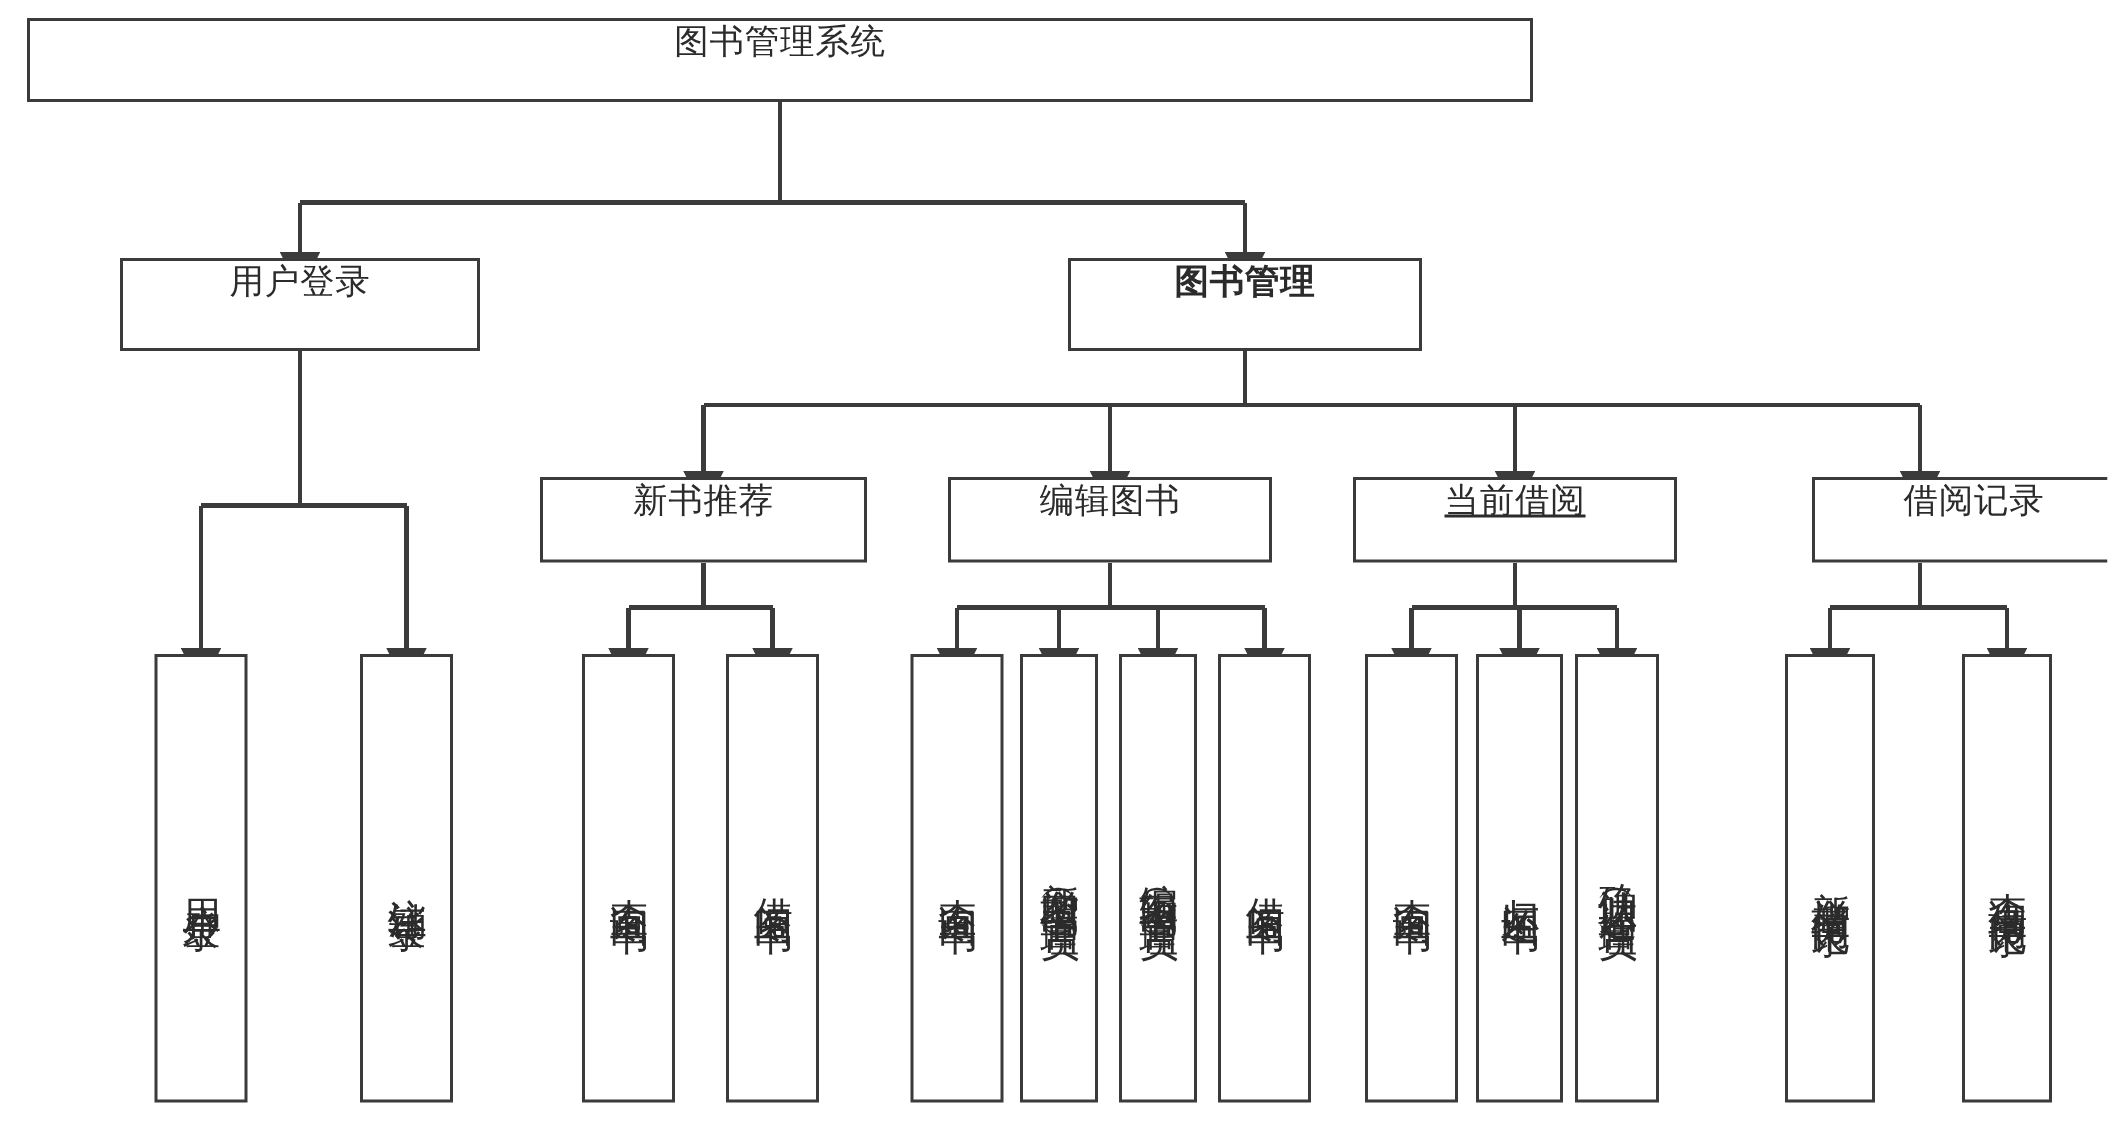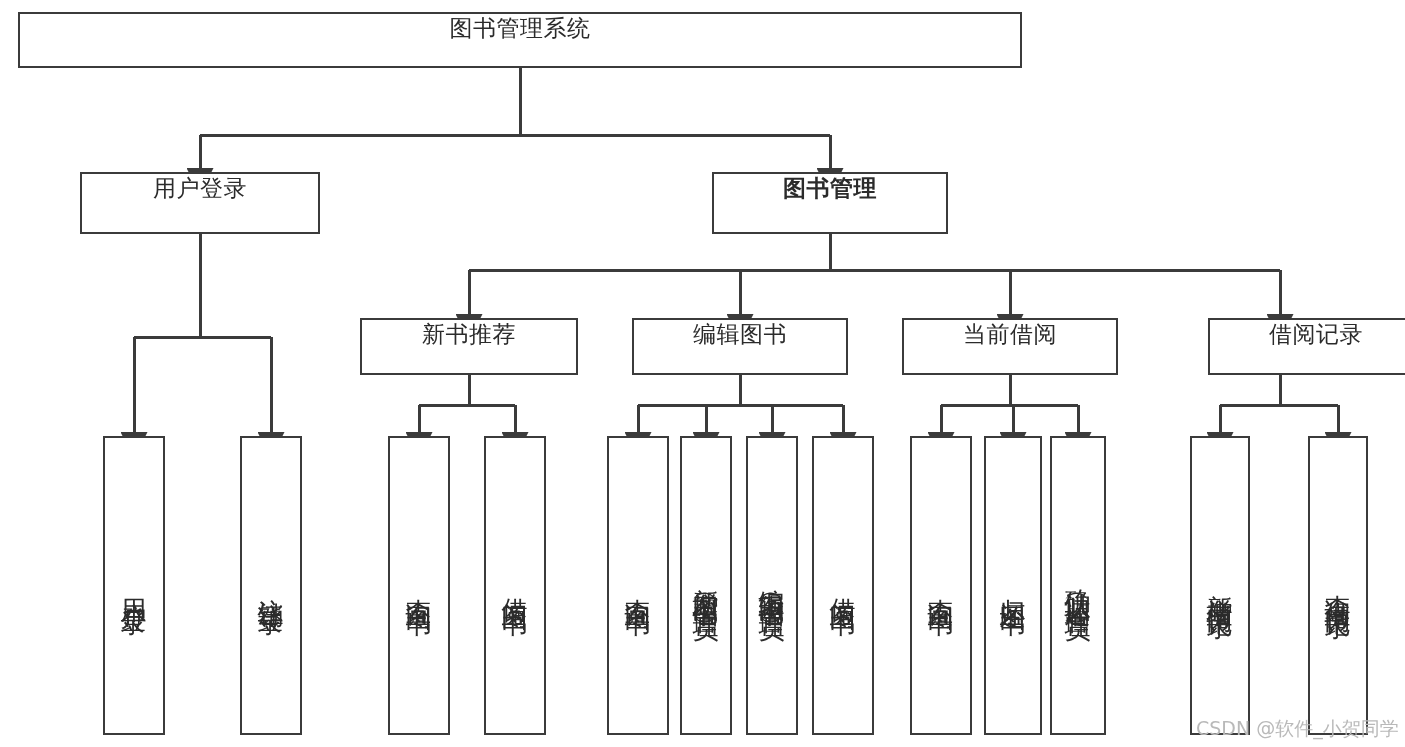--- a/index.html
+++ b/index.html
@@ -118,21 +118,21 @@
       </div>
       <div class="node horizontal" style="left: 712px; top: 172px; width: 236px; height: 62px; font-weight: bold;">
         <span class="label">图书管理</span>
       </div>
       <div class="node horizontal" style="left: 360px; top: 318px; width: 218px; height: 57px;">
         <span class="label">新书推荐</span>
       </div>
       <div class="node horizontal" style="left: 632px; top: 318px; width: 216px; height: 57px;">
         <span class="label">编辑图书</span>
       </div>
-      <div class="node horizontal" style="left: 902px; top: 318px; width: 216px; height: 57px;">
+      <div class="node horizontal" style="left: 902px; top: 318px; width: 216px; height: 57px; text-decoration: underline;">
         <span class="label">当前借阅</span>
       </div>
       <div class="node horizontal" style="left: 1172px; top: 318px; width: 216px; height: 57px; margin-left: 36px;">
         <span class="label">借阅记录</span>
       </div>
       <div class="node vertical" style="left: 103px; top: 436px; width: 62px; height: 299px;">
         <span class="label">用户登录</span>
       </div>
       <div class="node vertical" style="left: 240px; top: 436px; width: 62px; height: 299px;">
         <span class="label">注销登录</span>
@@ -164,14 +164,13 @@
       <div class="node vertical" style="left: 1050px; top: 436px; width: 56px; height: 299px;">
         <span class="label">确认归还（管理员）</span>
       </div>
       <div class="node vertical" style="left: 1190px; top: 436px; width: 60px; height: 299px;">
         <span class="label">新增借阅记录</span>
       </div>
       <div class="node vertical" style="left: 1308px; top: 436px; width: 60px; height: 299px;">
         <span class="label">查询借阅记录</span>
       </div>
     </div>
-  <div class="watermark" style="left: 1196px; top: 716px;">CSDN @软件_小贺同学</div>
 </div>
 
 </body></html>

